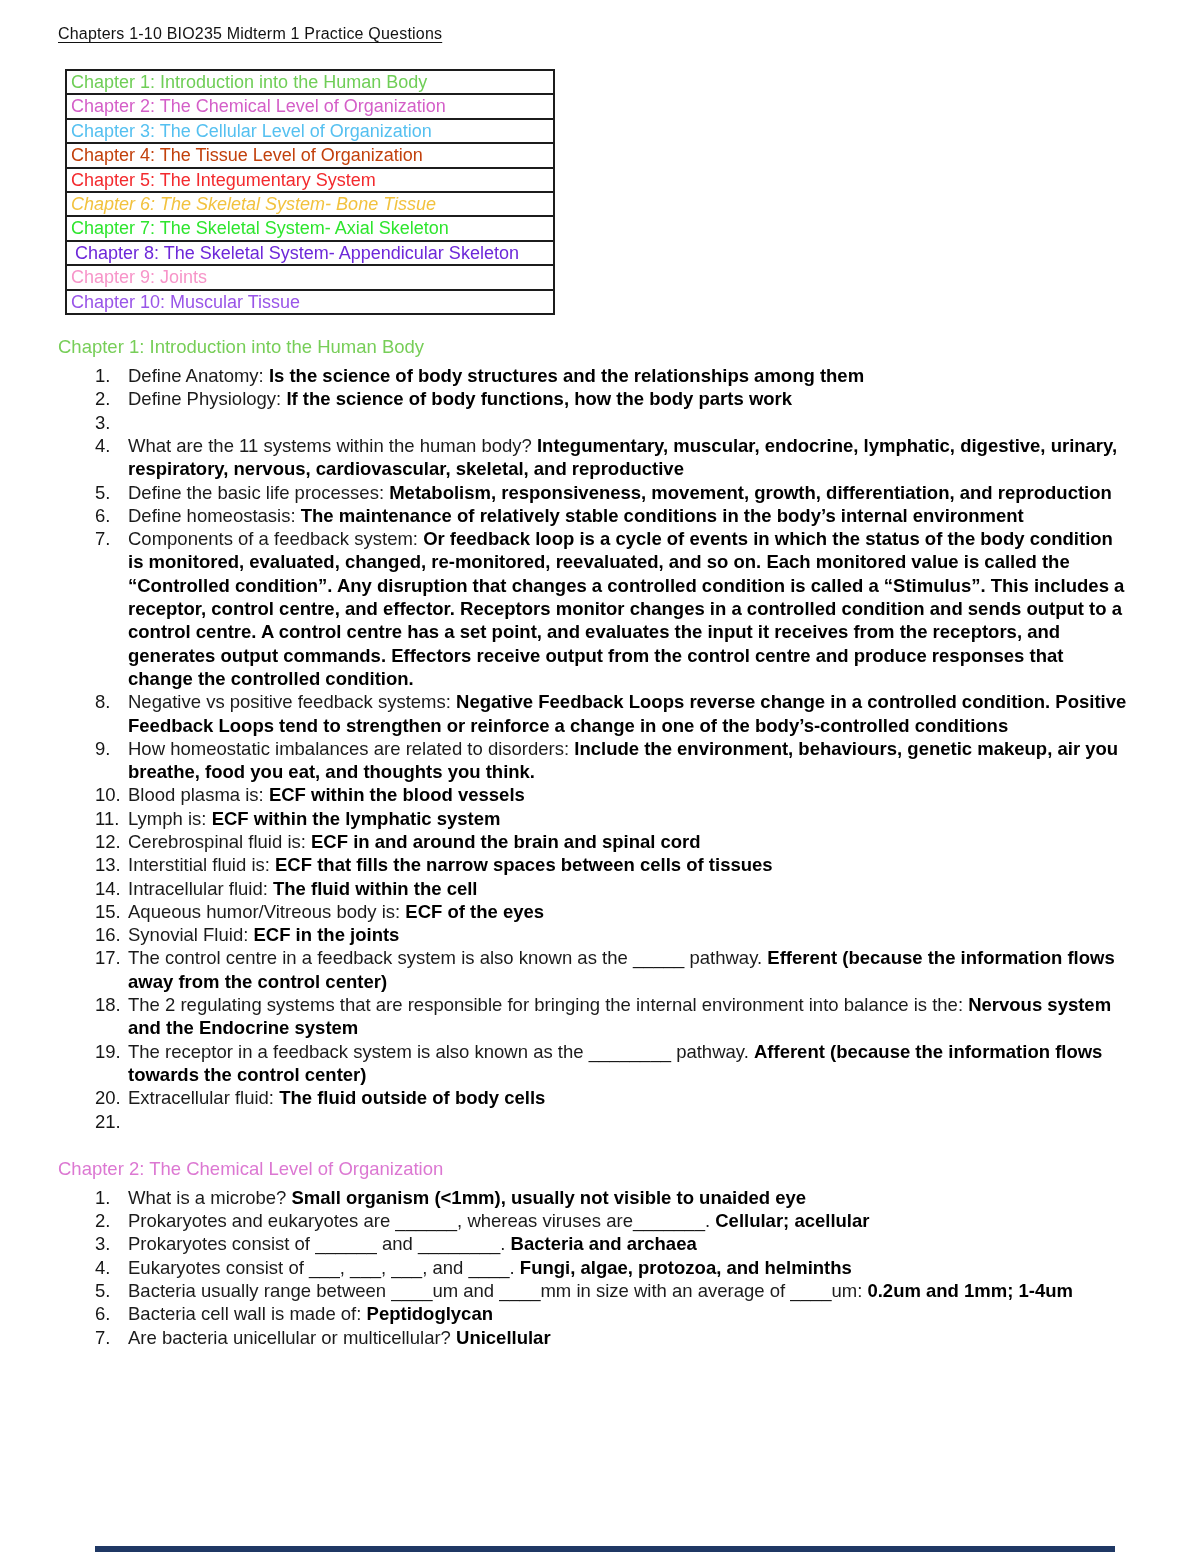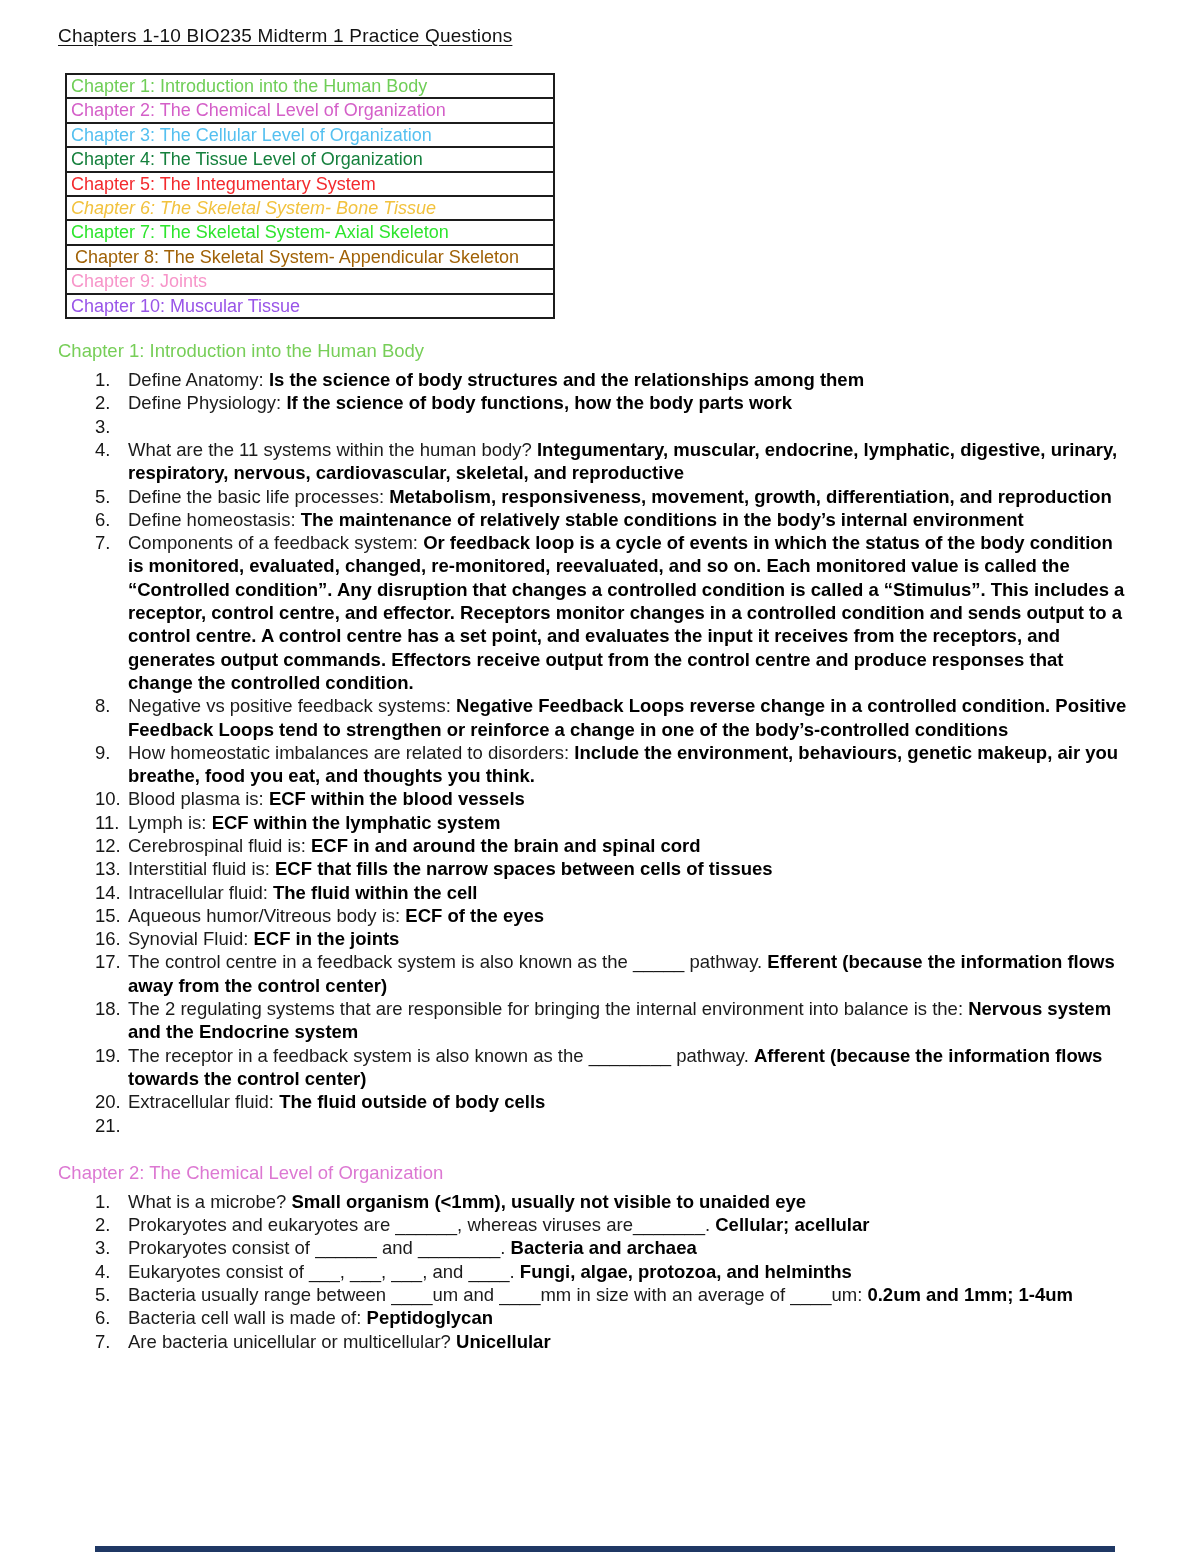--- a/index.html
+++ b/index.html
@@ -10,21 +10,21 @@
     font-family: "Liberation Sans", sans-serif;
     color: #161616;
     position: relative;
     overflow: hidden;
   }
   .page {
     padding: 25px 40px 0 58px;
     box-sizing: border-box;
   }
   .doc-title {
-    font-size: 19px;
+    font-size: 16px;
     font-weight: 400;
     color: #121212;
     text-decoration: underline;
     text-underline-offset: 3px;
     margin: 0 0 26px 0;
     letter-spacing: 0.2px;
   }
   table.toc {
     border-collapse: collapse;
     margin-left: 7px;
@@ -85,37 +85,37 @@
 
   <tr>
     <td class="toc-cell" style="color: rgb(212, 95, 200);">Chapter 2: The Chemical Level of Organization</td>
   </tr>
 
   <tr>
     <td class="toc-cell" style="color: rgb(85, 192, 240);">Chapter 3: The Cellular Level of Organization</td>
   </tr>
 
   <tr>
-    <td class="toc-cell" style="color: #15803d;">Chapter 4: The Tissue Level of Organization</td>
+    <td class="toc-cell" style="color: #c2410c;">Chapter 4: The Tissue Level of Organization</td>
   </tr>
 
   <tr>
     <td class="toc-cell" style="color: rgb(243, 42, 46); margin-top: 40px;">Chapter 5: The Integumentary System</td>
   </tr>
 
   <tr>
     <td class="toc-cell" style="color: rgb(242, 194, 62); font-style: italic;">Chapter 6: The Skeletal System- Bone Tissue</td>
   </tr>
 
   <tr>
     <td class="toc-cell" style="color: rgb(46, 229, 46);">Chapter 7: The Skeletal System- Axial Skeleton</td>
   </tr>
 
   <tr>
-    <td class="toc-cell" style="color: #a16207; padding-left: 8px;">Chapter 8: The Skeletal System- Appendicular Skeleton</td>
+    <td class="toc-cell" style="color: #6d28d9; padding-left: 8px;">Chapter 8: The Skeletal System- Appendicular Skeleton</td>
   </tr>
 
   <tr>
     <td class="toc-cell" style="color: rgb(247, 149, 201);">Chapter 9: Joints</td>
   </tr>
 
   <tr>
     <td class="toc-cell" style="color: rgb(153, 85, 232);">Chapter 10: Muscular Tissue</td>
   </tr>
 </tbody>

